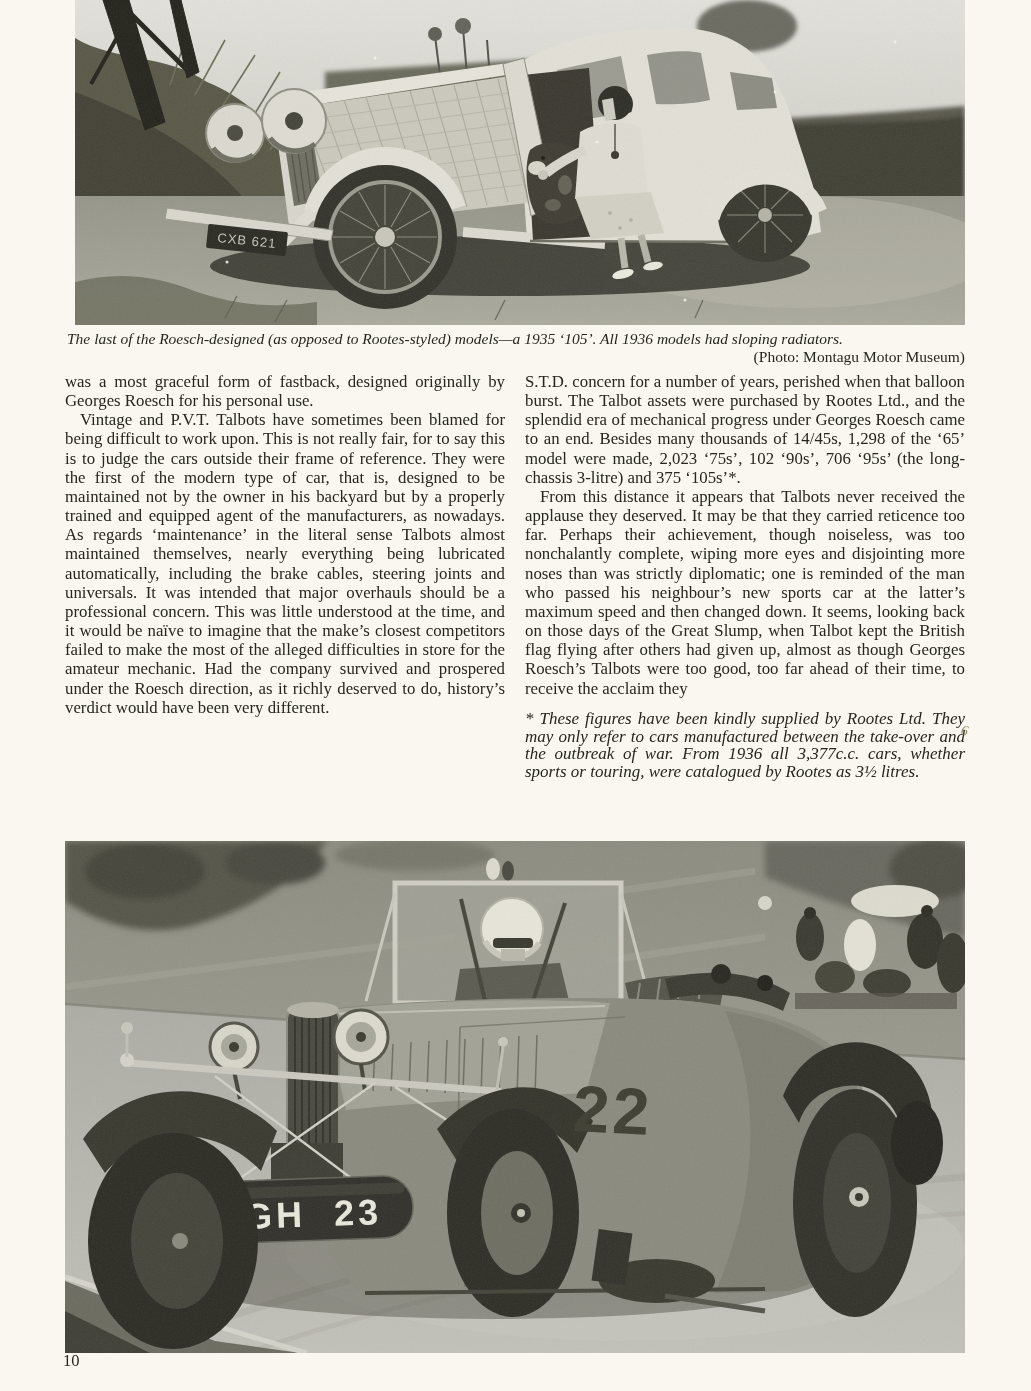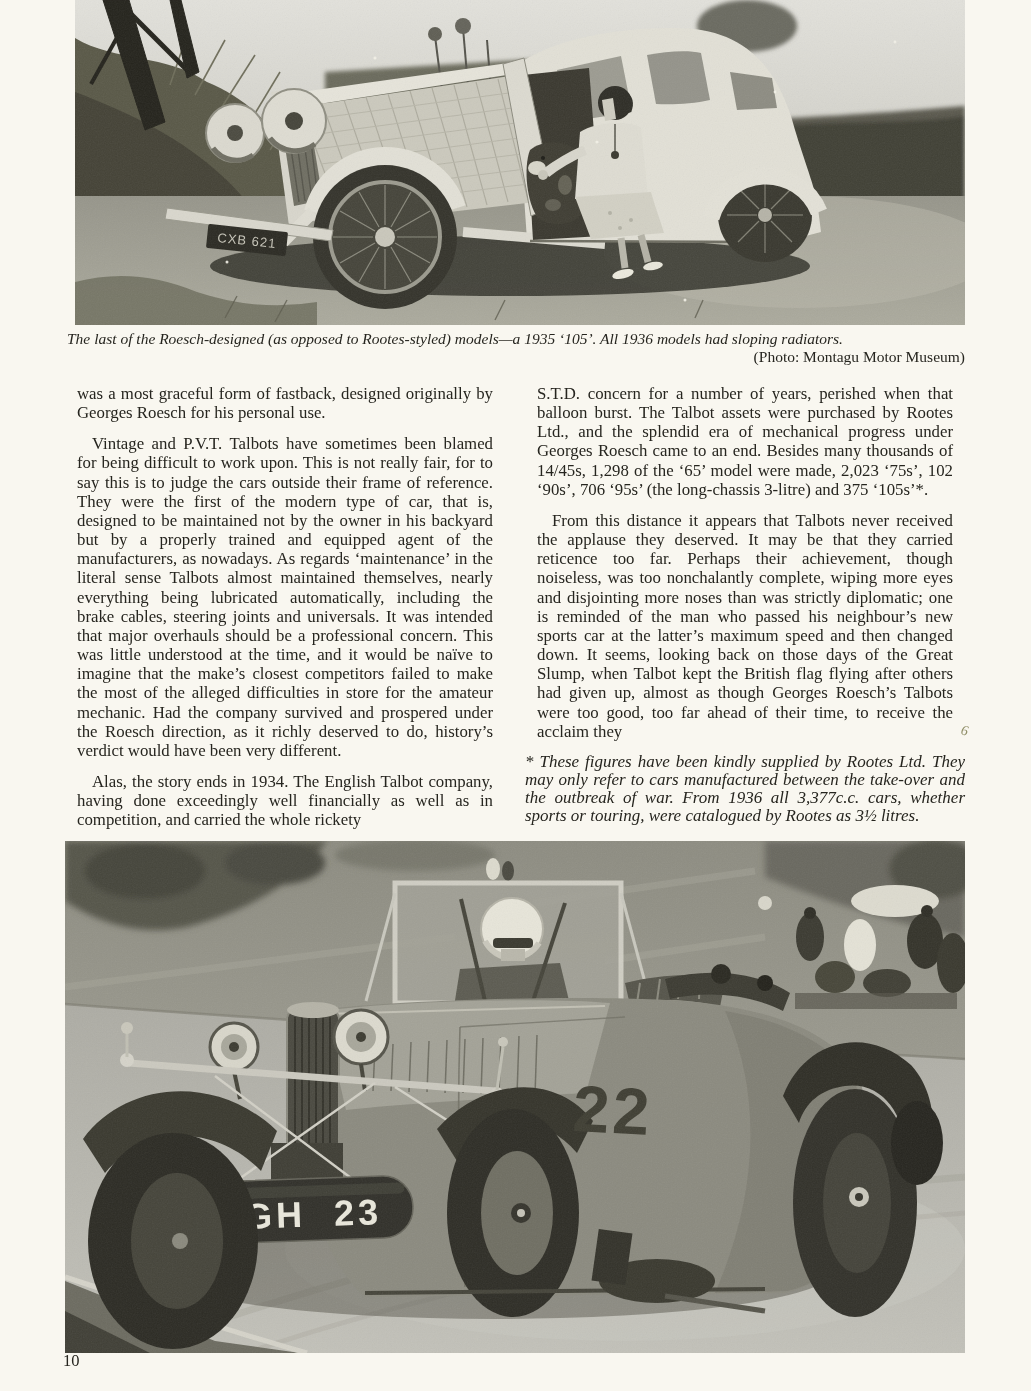--- a/index.html
+++ b/index.html
@@ -13,21 +13,21 @@
   .photo-top { left:75px; top:0; width:890px; height:325px; }
   .photo-bottom { left:65px; top:841px; width:900px; height:512px; }
   .caption-block { position:absolute; left:67px; top:330px; width:898px;
     font-size:15.5px; line-height:17.5px; }
   .caption-line { font-style:italic; text-align:left; }
   .caption-credit { font-style:normal; text-align:right;font-family:Liberation Serif, serif; }
   .columns { position:absolute; left:65px; top:372px; width:900px;
     display:flex; gap:20px; }
   .col { width:440px; font-size:16.8px; line-height:19.15px;
     text-align:justify; }
-  .col p { margin:12px; text-indent:15px; }
+  .col p { margin:0; text-indent:15px; }
   .col p.no-indent { text-indent:0; }
   .ital { }
   .footnote { margin-top:12px; font-size:17px; line-height:17.9px;
     font-style:italic; text-align:justify; }
   .page-number { position:absolute; left:63px; top:1351px; font-size:16.5px;text-align:right; }
   .margin-mark { position:absolute; left:961px; top:723px; font-size:14px;
     font-style:italic; color:#8f8d66; transform:rotate(12deg); }
 </style>
 </head>
 <body>
@@ -259,21 +259,20 @@
 
   <div class="caption-block">
     <div class="caption-line">The last of the Roesch-designed (as opposed to Rootes-styled) models—a 1935 ‘105’. All 1936 models had sloping radiators.</div>
     <div class="caption-credit">(Photo: Montagu Motor Museum)</div>
   </div>
 
   <div class="columns">
     <div class="col">
       <p class="no-indent">was a most graceful form of fastback, designed originally by Georges Roesch for his personal use.</p>
       <p>Vintage and P.V.T. Talbots have sometimes been blamed for being difficult to work upon. This is not really fair, for to say this is to judge the cars outside their frame of reference. They were the first of the modern type of car, that is, designed to be maintained not by the owner in his backyard but by a properly trained and equipped agent of the manufacturers, as nowadays. As regards ‘maintenance’ in the literal sense Talbots almost maintained themselves, nearly everything being lubricated automatically, including the brake cables, steering joints and universals. It was intended that major overhauls should be a professional concern. This was little understood at the time, and it would be naïve to imagine that the make’s closest competitors failed to make the most of the alleged difficulties in store for the amateur mechanic. Had the company survived and prospered under the Roesch direction, as it richly deserved to do, history’s verdict would have been very different.</p>
-      <p>Alas, the story ends in 1934. The English Talbot company, having done exceedingly well financially as well as in competition, and carried the whole rickety</p>
     </div>
     <div class="col">
       <p class="no-indent">S.T.D. concern for a number of years, perished when that balloon burst. The Talbot assets were purchased by Rootes Ltd., and the splendid era of mechanical progress under Georges Roesch came to an end. Besides many thousands of 14/45s, 1,298 of the ‘65’ model were made, 2,023 ‘75s’, 102 ‘90s’, 706 ‘95s’ (the long-chassis 3-litre) and 375 ‘105s’*.</p>
       <p><span>From this distance it appears that Talbots never received the applause they deserved. It may be that they carried reticence too far. Perhaps their achievement, though noiseless, was too nonchalantly complete, wiping more eyes and disjointing more noses than was strictly diplomatic; one is reminded of the man who passed his neighbour’s new sports car at the latter’s maximum speed and then changed </span><span class="ital">down</span><span>. It seems, looking back on those days of the Great Slump, when Talbot kept the British flag flying after others had given up, almost as though Georges Roesch’s Talbots were </span><span class="ital">too</span><span> good, too far ahead of their time, to receive the acclaim they</span></p>
       <div class="footnote">* These figures have been kindly supplied by Rootes Ltd. They may only refer to cars manufactured between the take-over and the outbreak of war. From 1936 all 3,377c.c. cars, whether sports or touring, were catalogued by Rootes as 3½ litres.</div>
     </div>
   </div>
 
   <span class="margin-mark">6</span>
 

